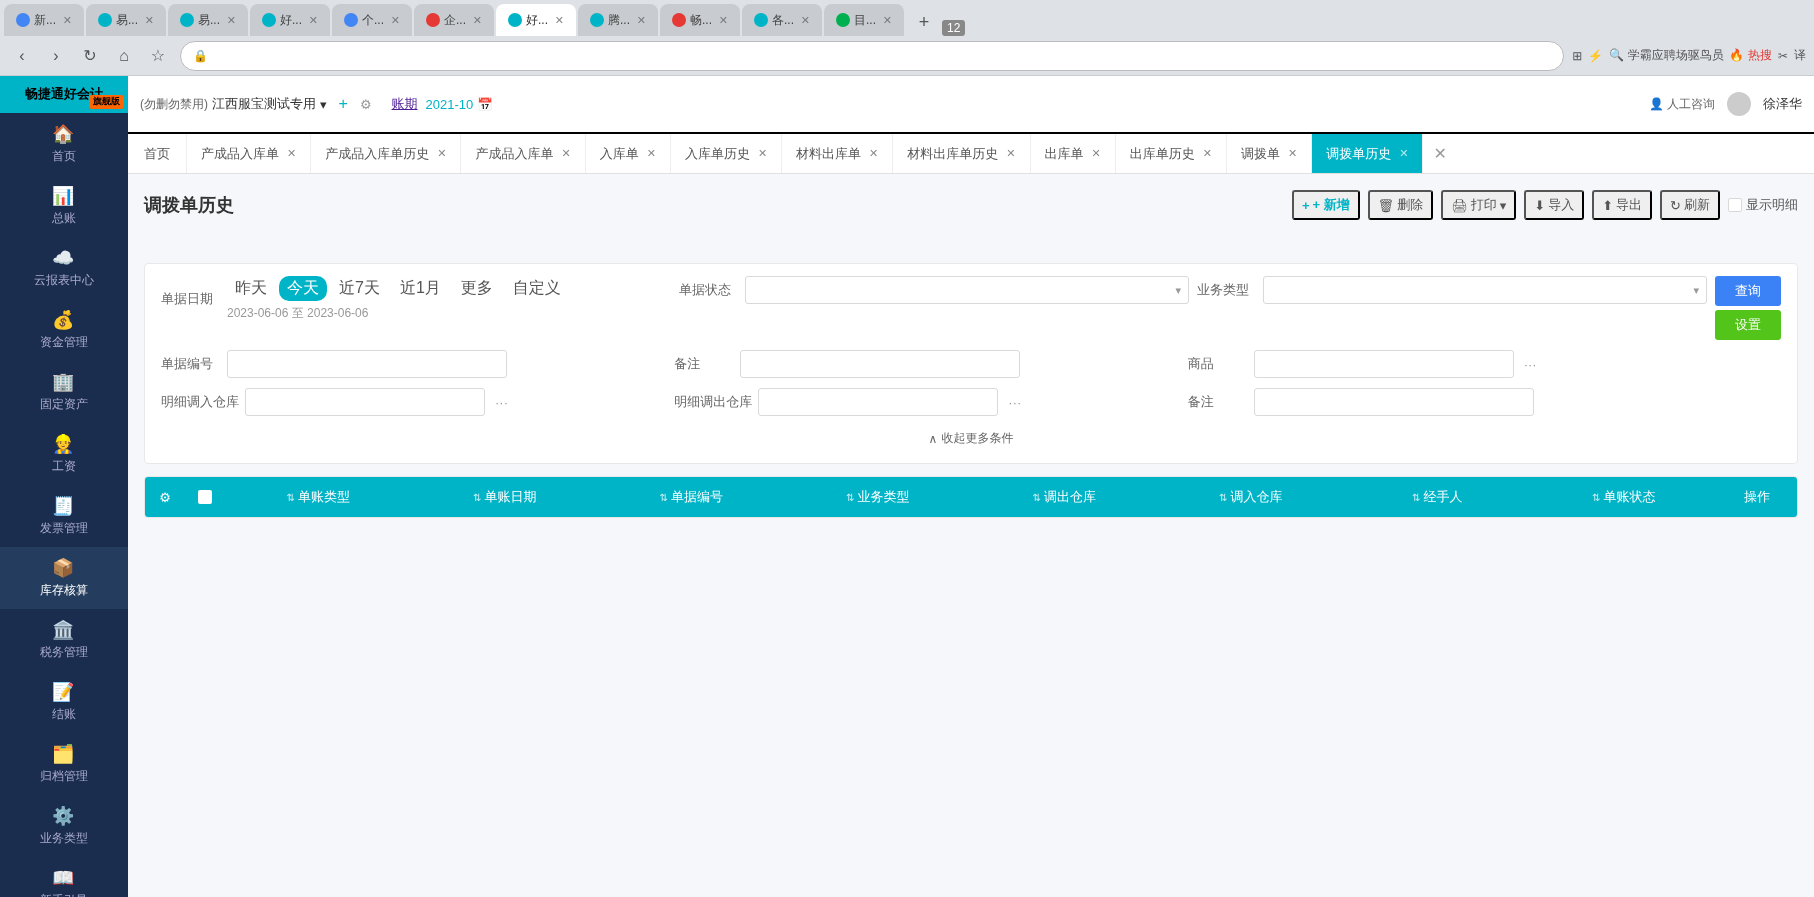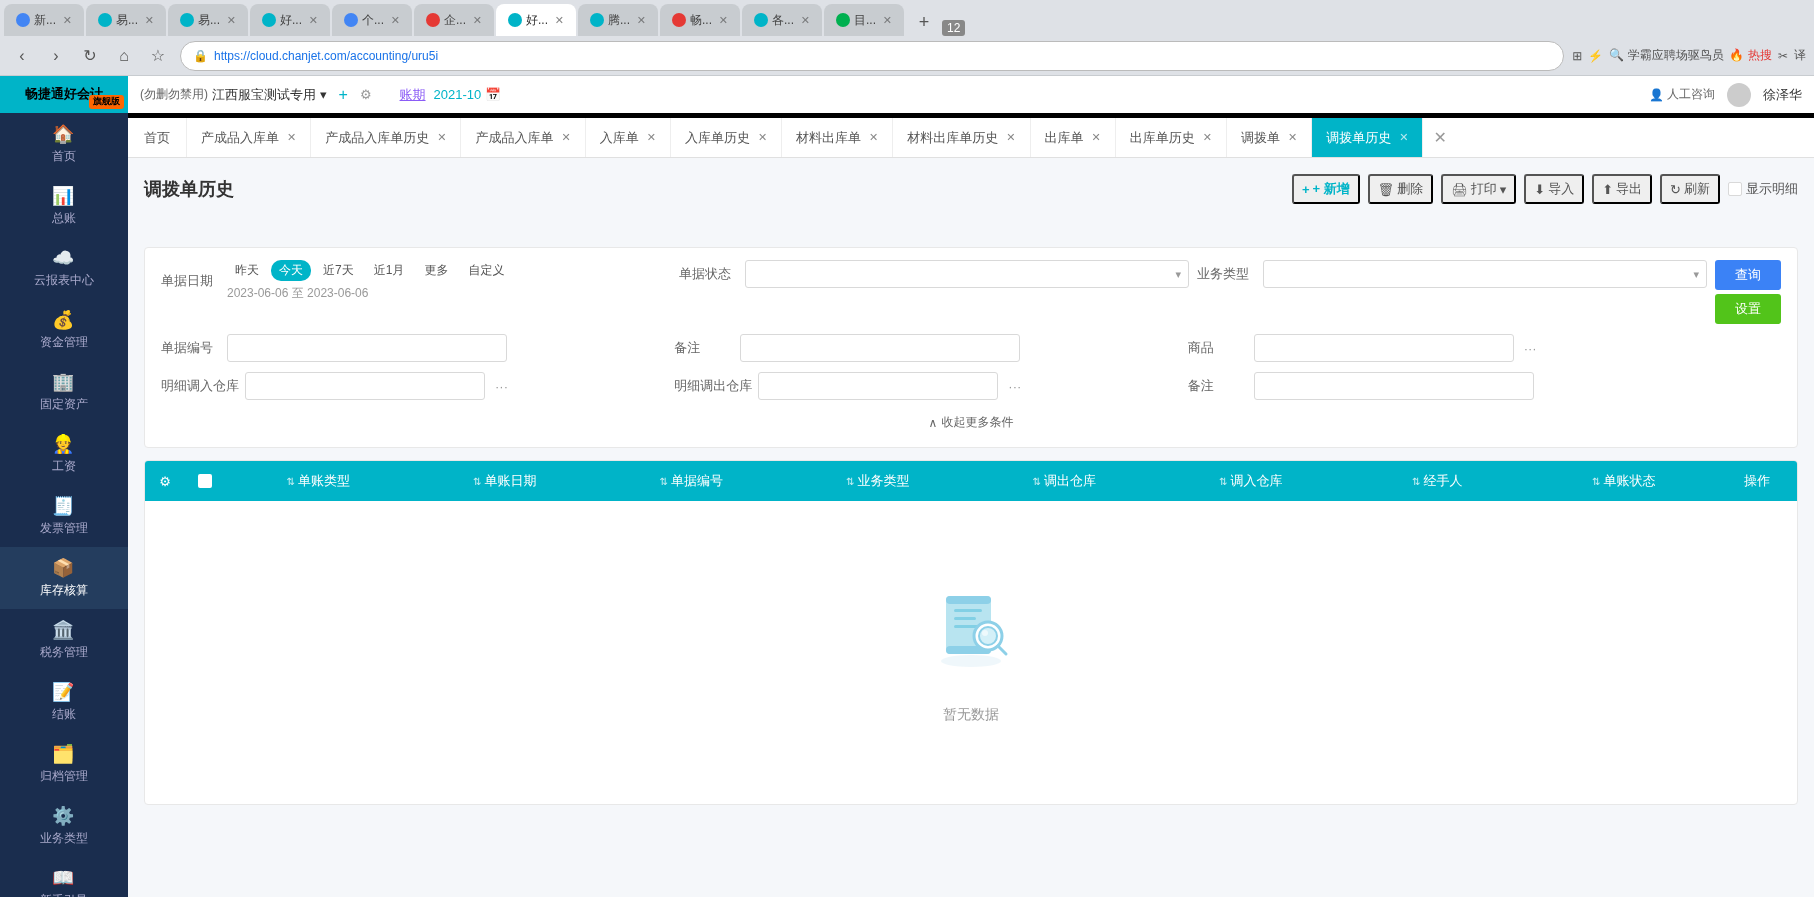--- a/index.html
+++ b/index.html
@@ -25,24 +25,24 @@
     .sidebar-logo { background: #00b4c8; padding: 10px; text-align: center; font-size: 13px; font-weight: bold; color: #000000; line-height: 1.3; position: relative; }
     .sidebar-logo .version-badge { background: #ff6600; font-size: 9px; padding: 1px 4px; border-radius: 3px; position: absolute; bottom: 4px; right: 4px; }
     .sidebar-item { display: flex; flex-direction: column; align-items: center; padding: 10px 4px; cursor: pointer; color: #aac; font-size: 12px; gap: 3px; transition: background 0.2s; }
     .sidebar-item:hover, .sidebar-item.active { background: #243d5e; color: white; }
     .sidebar-icon { font-size: 18px; }
     
     
     .main-content { flex: 1; display: flex; flex-direction: column; overflow: hidden; background: #f5f7fa; }
     
     
-    .top-bar { background: white; height: 42px; display: flex; align-items: center; padding: 0 12px; border-bottom: 5px solid #000000; gap: 8px; flex-shrink: 0; }
+    .top-bar { background: white; height: 58px; display: flex; align-items: center; padding: 0 12px; border-bottom: 2px solid #000000; gap: 8px; flex-shrink: 0; }
     .company-selector { display: flex; align-items: center; gap: 4px; font-size: 13px; color: #333; cursor: pointer; }
     .company-selector .company-name { color: #666; font-size: 12px; }
-    .period-label { color: #8b5cf6; font-size: 13px; margin-left: 20px; text-decoration: underline; }
+    .period-label { color: #4c1d95; font-size: 13px; margin-left: 12px; text-decoration: underline; }
     .period-value { color: #00b4c8; font-size: 13px; display: flex; align-items: flex-start; gap: 4px; cursor: pointer; }
     .top-bar-right { margin-left: auto; display: flex; align-items: center; gap: 12px; }
     .service-btn { color: #666; font-size: 12px; cursor: pointer; display: flex; align-items: center; gap: 3px; }
     .user-name { color: #333; font-size: 13px; cursor: pointer; }
     
     
     .tabs-bar { background: white; height: 40px; display: flex; align-items: center; padding: 0; border-bottom: 1px solid #e0e0e0; overflow-x: auto; flex-shrink: 0; }
     .tabs-bar::-webkit-scrollbar { display: none; }
     .page-tab { height: 40px; padding: 0 14px; display: flex; align-items: center; gap: 4px; font-size: 13px; color: #555; cursor: pointer; border-right: 1px solid #eee; white-space: nowrap; flex-shrink: 0; }
     .page-tab.active { background: #00b4c8; color: white; }
@@ -61,21 +61,21 @@
     .checkbox-display { display: flex; align-items: center; gap: 4px; font-size: 13px; color: #555; }
     
     
     .filter-area { background: white; border-radius: 4px; padding: 12px 16px; margin-bottom: 12px; border: 1px solid #e8e8e8; margin-top: 43px; }
     .filter-row { display: flex; align-items: flex-start; gap: 8px; margin-bottom: 10px; }
     .filter-row:last-child { margin-bottom: 0; }
     .filter-item { display: flex; align-items: center; gap: 6px; flex: 1; }
     .filter-label { color: #666; font-size: 13px; white-space: nowrap; min-width: 60px; }
     .filter-input { flex: 1; height: 28px; border: 1px solid #d9d9d9; border-radius: 3px; padding: 0 8px; font-size: 13px; color: #333; outline: none; }
     .date-btns { display: flex; gap: 4px; align-items: center; }
-    .date-btn { padding: 2px 8px; font-size: 12px; color: #555; cursor: pointer; border-radius: 3px; }
+    .date-btn { padding: 2px 8px; font-size: 16px; color: #555; cursor: pointer; border-radius: 3px; }
     .date-btn.active { background: #00b4c8; color: white; border-radius: 10px; }
     .date-range { font-size: 12px; color: #999; margin-top: 2px; }
     .ellipsis-btn { color: #999; cursor: pointer; padding: 0 4px; }
     .collapse-btn { display: flex; align-items: center; gap: 4px; color: #666; font-size: 12px; cursor: pointer; margin: 0 auto; padding: 4px 12px; }
     .collapse-row { display: flex; justify-content: center; }
     .query-btn { background: #3b82f6; color: white; border: none; padding: 6px 20px; border-radius: 3px; cursor: pointer; font-size: 13px; }
     .setting-btn { background: #52c41a; color: white; border: none; padding: 6px 16px; border-radius: 3px; cursor: pointer; font-size: 13px; }
     .btn-group { display: flex; flex-direction: column; gap: 4px; }
     
     
@@ -170,21 +170,20 @@
 <div class="browser-chrome">
   <div class="browser-controls">
     <button class="browser-btn">‹</button>
     <button class="browser-btn">›</button>
     <button class="browser-btn">↻</button>
     <button class="browser-btn">⌂</button>
     <button class="browser-btn">☆</button>
   </div>
   <div class="address-bar">
     <span style="color:#666;font-size:12px;">🔒</span>
-    <span class="address-text">https://cloud.chanjet.com/accounting/uru5i</span>
   </div>
   <div style="display:flex;gap:6px;align-items:center;font-size:12px;color:#555;">
     <span style="cursor:pointer;">⊞</span>
     <span style="cursor:pointer;">⚡</span>
     <span style="cursor:pointer;">🔍 学霸应聘场驱鸟员</span>
     <span style="color:#e53935;">🔥 热搜</span>
     <span style="cursor:pointer;">✂</span>
     <span style="cursor:pointer;">译</span>
   </div>
 </div>
@@ -486,36 +485,16 @@
           </div>
           <div class="th-cell">
             <span class="sort-icon">⇅</span>
             <span>单账状态</span>
           </div>
           <div class="th-cell-action">
             <span>操作</span>
           </div>
         </div>
 
-        <div class="empty-state">
-          <div class="empty-icon">
-            <svg width="90" height="90" viewBox="0 0 90 90" fill="none" xmlns="http://www.w3.org/2000/svg">
-
-              <ellipse cx="45" cy="80" rx="30" ry="6" fill="#e0f0f8" opacity="0.5"></ellipse>
-              <rect x="20" y="15" width="45" height="58" rx="4" fill="#b8e4f0"></rect>
-              <rect x="20" y="15" width="45" height="8" rx="4" fill="#8dd0e8"></rect>
-              <rect x="20" y="65" width="45" height="8" rx="4" fill="#8dd0e8"></rect>
-              <rect x="28" y="28" width="28" height="3" rx="1.5" fill="#6bc8e0" opacity="0.7"></rect>
-              <rect x="28" y="36" width="22" height="3" rx="1.5" fill="#6bc8e0" opacity="0.7"></rect>
-              <rect x="28" y="44" width="25" height="3" rx="1.5" fill="#6bc8e0" opacity="0.7"></rect>
-
-              <circle cx="62" cy="55" r="14" fill="white" stroke="#8dd0e8" stroke-width="3"></circle>
-              <circle cx="62" cy="55" r="9" fill="#d4f0f8" stroke="#8dd0e8" stroke-width="2"></circle>
-              <line x1="72" y1="65" x2="80" y2="73" stroke="#8dd0e8" stroke-width="3" stroke-linecap="round"></line>
-              <circle cx="59" cy="52" r="3" fill="white" opacity="0.6"></circle>
-            </svg>
-          </div>
-          <div class="empty-text">暂无数据</div>
-        </div>
       </div>
     </div>
   </div>
 </div>
 
 </body></html>

